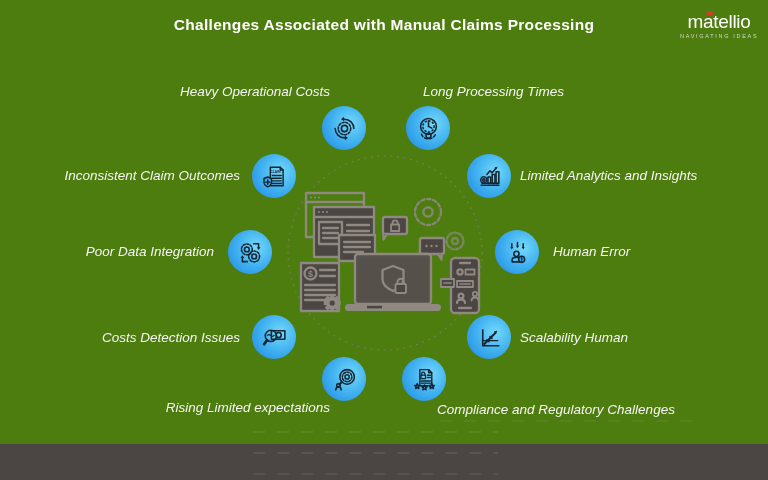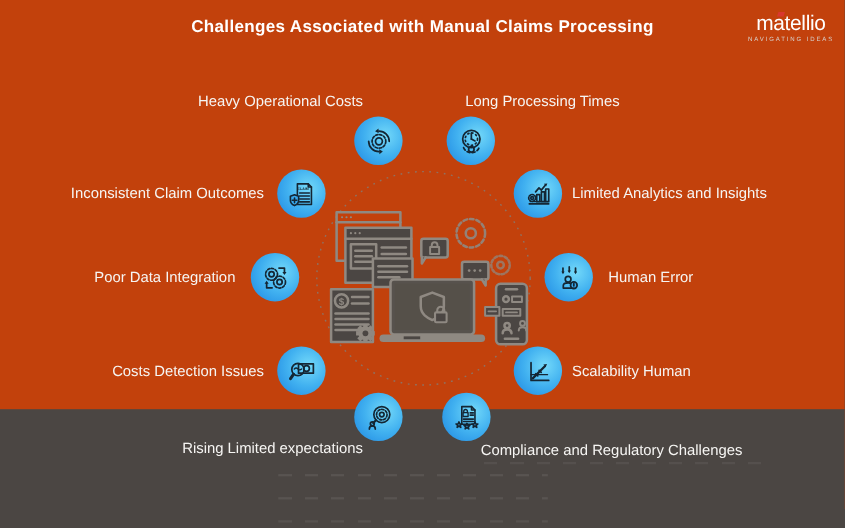--- a/index.html
+++ b/index.html
@@ -1,32 +1,32 @@
 <!DOCTYPE html>
 <html><head>
 <meta charset="utf-8">
 <style>
   html,body{margin:0;padding:0;}
   body{width:768px;height:480px;background:#4b4643;font-family:"Liberation Sans",sans-serif;overflow:hidden;}
-  .canvas{position:relative;width:768px;height:372px;background:#c2410c;}
+  .canvas{position:relative;width:768px;height:444px;background:#4d7c0f;}
 
   .title{position:absolute;top:16px;left:0;width:768px;text-align:center;
          color:#ffffff;font-size:15.5px;font-weight:bold;letter-spacing:.3px;}
 
   .logo{position:absolute;top:12px;right:10px;width:78px;text-align:center;}
   .logo .word{position:relative;color:#ffffff;font-size:19px;font-weight:normal;letter-spacing:-.3px;line-height:1;}
   .logo .accent{position:absolute;top:-1px;left:27px;width:6px;height:4px;background:#d9382f;transform:skewX(-18deg);}
   .logo .tagline{color:#d8d4d1;font-size:5.5px;letter-spacing:1.7px;margin-top:2px;white-space:nowrap;}
 
   .bubble{position:absolute;width:44px;height:44px;border-radius:50%;
           background:radial-gradient(circle at 64% 40%, #74d9f9 0%, #41b1f0 48%, #1d86e1 100%);
           display:flex;align-items:center;justify-content:center;}
   .bubble svg{display:block;}
 
-  .lbl{position:absolute;white-space:nowrap;font-size:13.5px;color:#f6f5f3;line-height:14px;}
+  .lbl{position:absolute;white-space:nowrap;font-size:13.5px;color:#f6f5f3;line-height:14px;font-style:italic;}
   .lbl.ralign{text-align:right;}
 
   #b0{left:322px;top:106px;} #b1{left:406px;top:106px;}
   #b2{left:252px;top:154px;} #b3{left:467px;top:154px;}
   #b4{left:228px;top:230px;} #b5{left:495px;top:230px;}
   #b6{left:252px;top:315px;} #b7{left:467px;top:315px;}
   #b8{left:322px;top:357px;} #b9{left:402px;top:357px;}
 
   #l0{right:438px;top:85px;}  #l1{left:423px;top:85px;}
   #l2{right:528px;top:169px;} #l3{left:520px;top:169px;}

